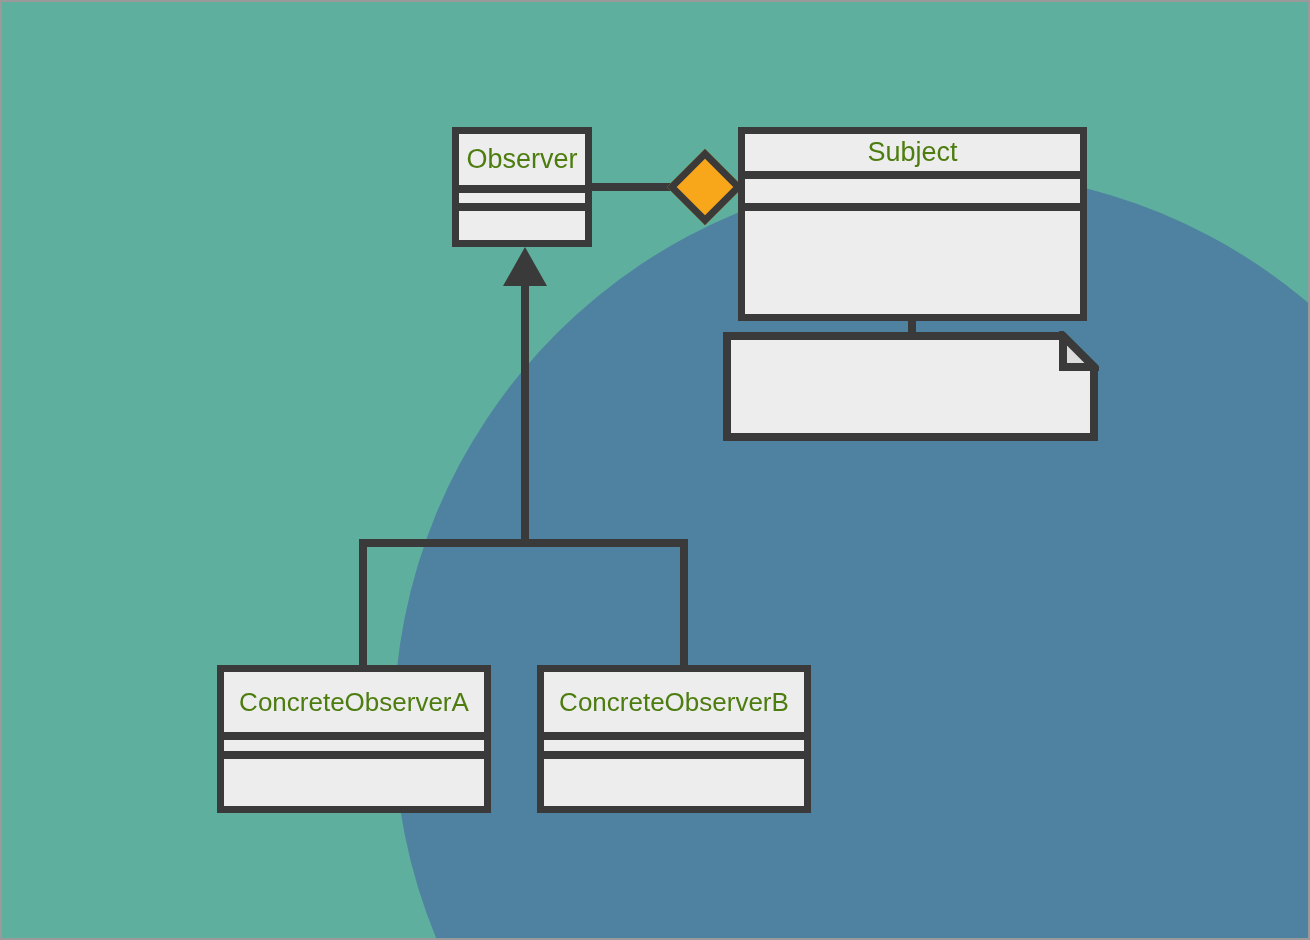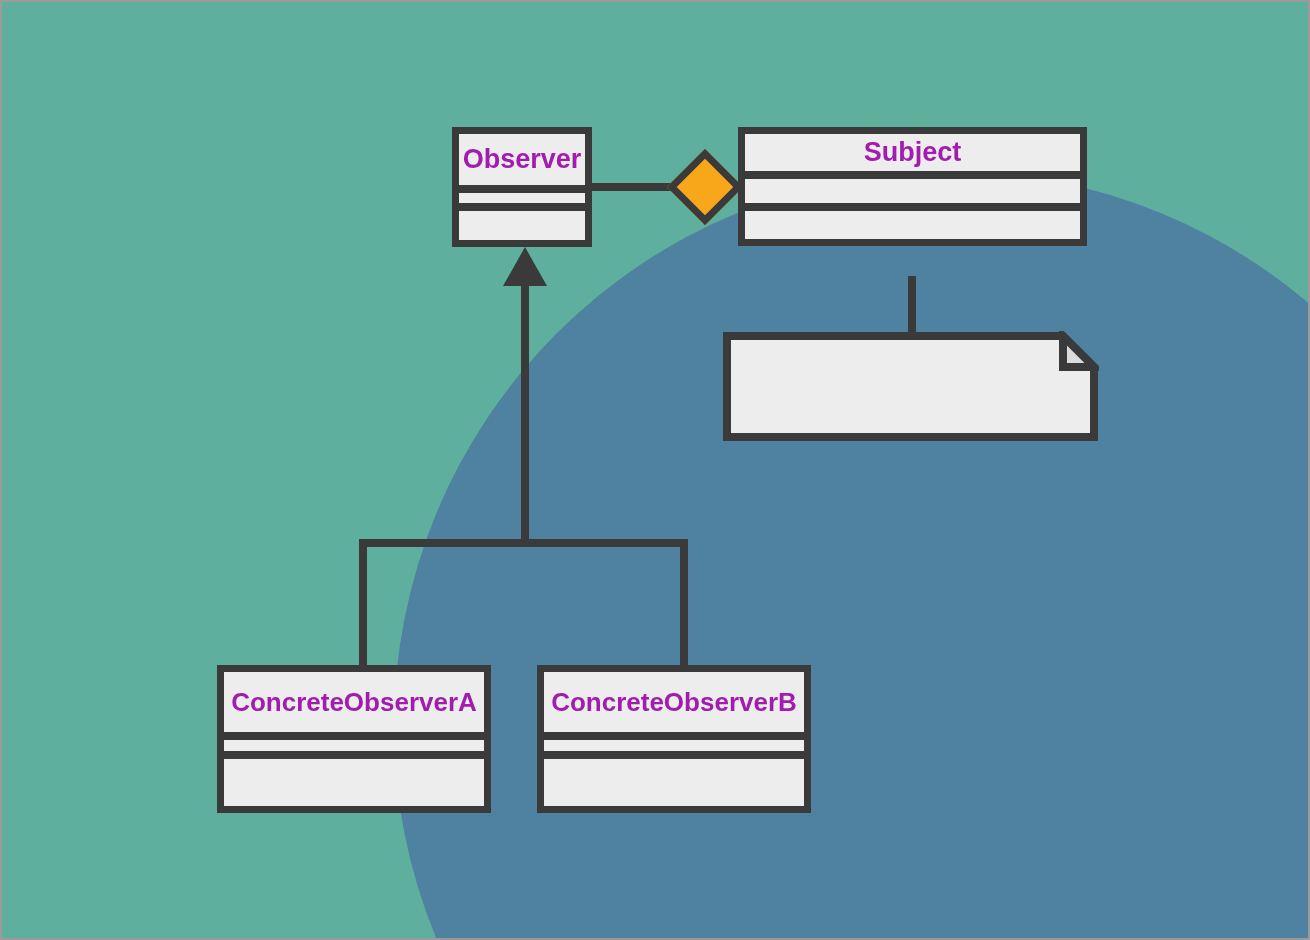--- a/index.html
+++ b/index.html
@@ -36,22 +36,22 @@
     border: 7px solid #3A3A3A;
     background: #EDEDED;
     display: flex;
     flex-direction: column;
   }
   .uml-title {
     flex: 0 0 auto;
     display: flex;
     align-items: center;
     justify-content: center;
-    font-weight: bold;
-    color: #a21caf;
+    font-weight: normal;
+    color: #4d7c0f;
     white-space: nowrap;
     overflow: hidden;
     border-radius: 21px;
   }
   .uml-divider {
     flex: 0 0 auto;
     height: 8px;
     background: #3A3A3A;
   }
   .uml-attrs { flex: 0 0 auto; background: #EDEDED; }
@@ -107,21 +107,21 @@
   <div class="uml-class" style="left:450px; top:125px; width:140px; height:120px;">
     <div class="uml-title" style="height:51px; font-size:27px;">Observer</div>
     <div class="uml-divider"></div>
     <div class="uml-attrs" style="height:10px;"></div>
     <div class="uml-divider"></div>
     <div class="uml-methods"></div>
   </div>
 
   <div class="diamond"></div>
 
-  <div class="uml-class" style="left:736px; top:125px; width:349px; height:119px;">
+  <div class="uml-class" style="left:736px; top:125px; width:349px; height:194px;">
     <div class="uml-title" style="height:37px; font-size:27px;">Subject</div>
     <div class="uml-divider"></div>
     <div class="uml-attrs" style="height:24px;"></div>
     <div class="uml-divider"></div>
     <div class="uml-methods"></div>
   </div>
 
   <svg class="note-svg" width="377" height="111" viewBox="0 0 377 111">
     <path d="M5 5 H341 L372 36 V106 H5 Z" fill="#EDEDED" stroke="#3A3A3A" stroke-width="8" stroke-linejoin="miter"></path>
     <path d="M341 5 V36 H372 Z" fill="#DCDCDC" stroke="#3A3A3A" stroke-width="8" stroke-linejoin="miter"></path>

